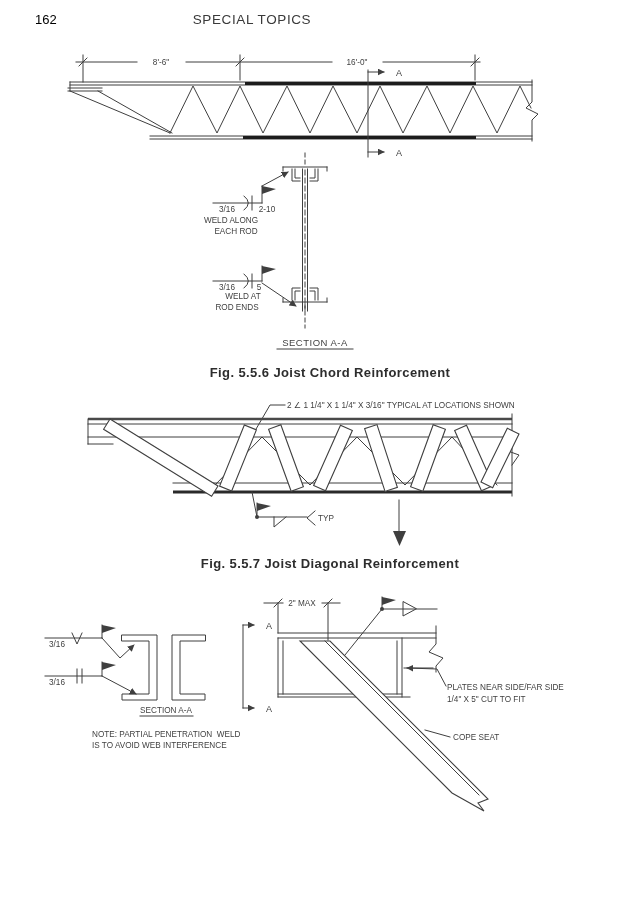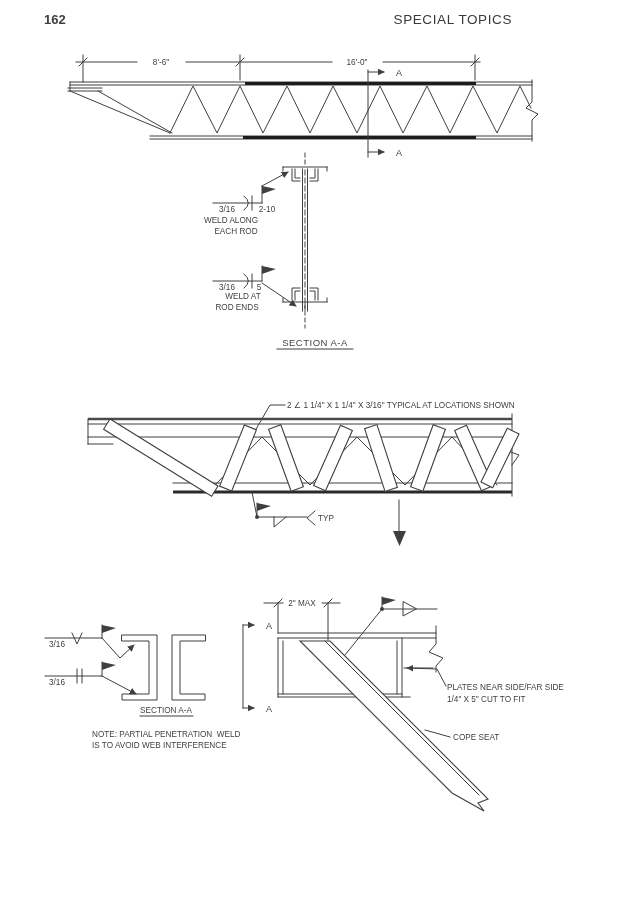--- a/index.html
+++ b/index.html
@@ -1,20 +1,20 @@
 <!DOCTYPE html>
 <html><head>
 <meta charset="utf-8">
 <style>
   html,body{margin:0;padding:0;background:#e8e8e8;}
   .page{position:relative;width:639px;height:914px;background:#ffffff;overflow:hidden;
         font-family:"Liberation Sans","DejaVu Sans",sans-serif;}
-  .hdr-num{position:absolute;left:35px;top:12px;font-size:13px;font-weight:bold;color:#404040;margin-left:9px;}
-  .hdr-title{position:absolute;left:0;top:12px;width:504px;text-align:right;
-             font-size:13.5px;color:#3a3a3a;letter-spacing:.6px;padding-left:8px;}
+  .hdr-num{position:absolute;left:35px;top:12px;font-size:13px;font-weight:normal;color:#000000;}
+  .hdr-title{position:absolute;left:0;top:12px;width:504px;text-align:center;
+             font-size:13.5px;color:#3a3a3a;letter-spacing:.6px;}
   .caption{position:absolute;left:30px;width:600px;text-align:center;
            font-size:13px;font-weight:bold;color:#2d2d2d;letter-spacing:.4px;}
   .cap556{top:365px;} .cap557{top:556px;} .cap558{top:835px;}
   svg{position:absolute;left:0;top:0;}
   .ln{fill:none;stroke:#3f3f3f;stroke-width:1;stroke-linecap:square;}
   .thk{fill:none;stroke:#1c1c1c;stroke-width:3;}
   .thk2{fill:none;stroke:#4a4a4a;stroke-width:2.6;}
   .thk3{fill:none;stroke:#2a2a2a;stroke-width:3.2;}
   .bar{fill:#ffffff;stroke:#3f3f3f;stroke-width:1.1;}
   .fl{fill:#3f3f3f;stroke:none;}
@@ -198,13 +198,15 @@
 
       <path class="ln" d="M446,686 L437,669 L407,668" marker-end="url(#arr)"></path>
       <text class="t8" x="447" y="690">PLATES NEAR SIDE/FAR SIDE</text>
       <text class="t8" x="447" y="702">1/4" X 5" CUT TO FIT</text>
 
       <path class="ln" d="M450,737 L425,730"></path>
       <text class="t8" x="453" y="740">COPE SEAT</text>
     </g>
   </svg>
 
+  <div class="caption cap556">Fig. 5.5.6 Joist Chord Reinforcement</div>
+  <div class="caption cap557">Fig. 5.5.7 Joist Diagonal Reinforcement</div>
 </div>
 
 </body></html>

